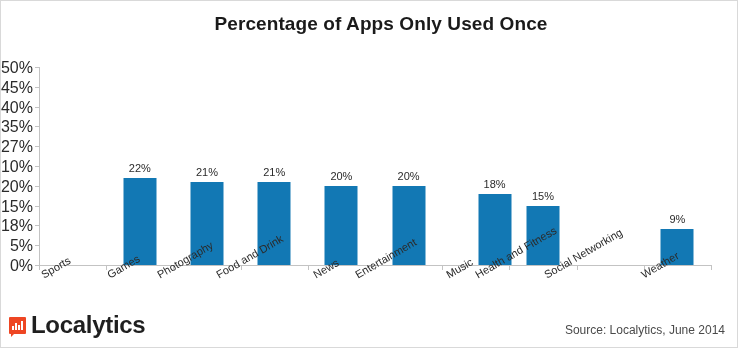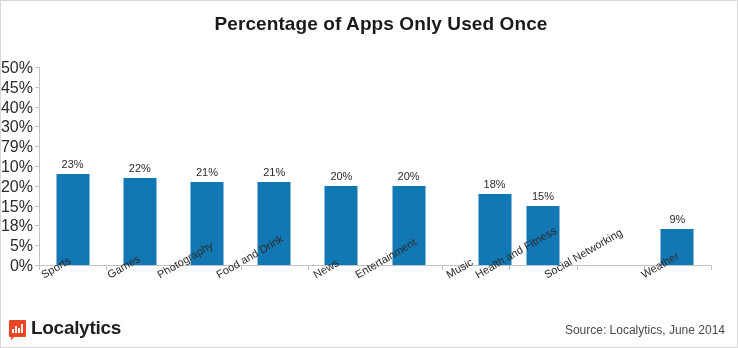--- a/index.html
+++ b/index.html
@@ -163,21 +163,21 @@
   #logo-tail {
     position: absolute;
     left: 2px;
     bottom: -3px;
     width: 0;
     height: 0;
     border-left: 4px solid #ee4623;
     border-bottom: 4px solid transparent;
   }
   #logo-text {
-    font-size: 19px;
+    font-size: 24px;
     font-weight: bold;
     color: #1f1f1f;
     letter-spacing: -0.3px;
   }
   #source-note {
     position: absolute;
     right: 12px;
     bottom: 10px;
     font-size: 12px;
     color: #4a4a4a;
@@ -203,25 +203,25 @@
       </div>
       <div class="y-tick-row" style="top: 85.8px;">
         <div class="y-tick-label">45%</div>
         <div class="y-tick-mark"></div>
       </div>
       <div class="y-tick-row" style="top: 105.6px;">
         <div class="y-tick-label">40%</div>
         <div class="y-tick-mark"></div>
       </div>
       <div class="y-tick-row" style="top: 125.4px;">
-        <div class="y-tick-label">30%</div>
+        <div class="y-tick-label">35%</div>
         <div class="y-tick-mark"></div>
       </div>
       <div class="y-tick-row" style="top: 145.2px;">
-        <div class="y-tick-label">79%</div>
+        <div class="y-tick-label">27%</div>
         <div class="y-tick-mark"></div>
       </div>
       <div class="y-tick-row" style="top: 165px;">
         <div class="y-tick-label">10%</div>
         <div class="y-tick-mark"></div>
       </div>
       <div class="y-tick-row" style="top: 184.8px;">
         <div class="y-tick-label">20%</div>
         <div class="y-tick-mark"></div>
       </div>
@@ -236,24 +236,20 @@
       <div class="y-tick-row" style="top: 244.2px;">
         <div class="y-tick-label">5%</div>
         <div class="y-tick-mark"></div>
       </div>
       <div class="y-tick-row" style="top: 264px;">
         <div class="y-tick-label">0%</div>
         <div class="y-tick-mark"></div>
       </div>
     </div>
   <div id="plot-area">
-      <div class="bar-slot" style="left: 0px; width: 67.2px;">
-        <div class="bar" title="Sports 23%" style="height: 91.08px; background: rgb(18, 120, 180);"></div>
-        <div class="bar-value" style="bottom: 95.08px;">23%</div>
-      </div>
       <div class="bar-slot" style="left: 67.2px; width: 67.2px;">
         <div class="bar" title="Games 22%" style="height: 87.12px; background: rgb(18, 120, 180);"></div>
         <div class="bar-value" style="bottom: 91.12px; text-align: center;">22%</div>
       </div>
       <div class="bar-slot" style="left: 134.4px; width: 67.2px;">
         <div class="bar" title="Photography 21%" style="height: 83.16px; background: rgb(18, 120, 180);"></div>
         <div class="bar-value" style="bottom: 87.16px;">21%</div>
       </div>
       <div class="bar-slot" style="left: 201.6px; width: 67.2px;">
         <div class="bar" title="Food and Drink 21%" style="height: 83.16px; background: rgb(18, 120, 180);"></div>

